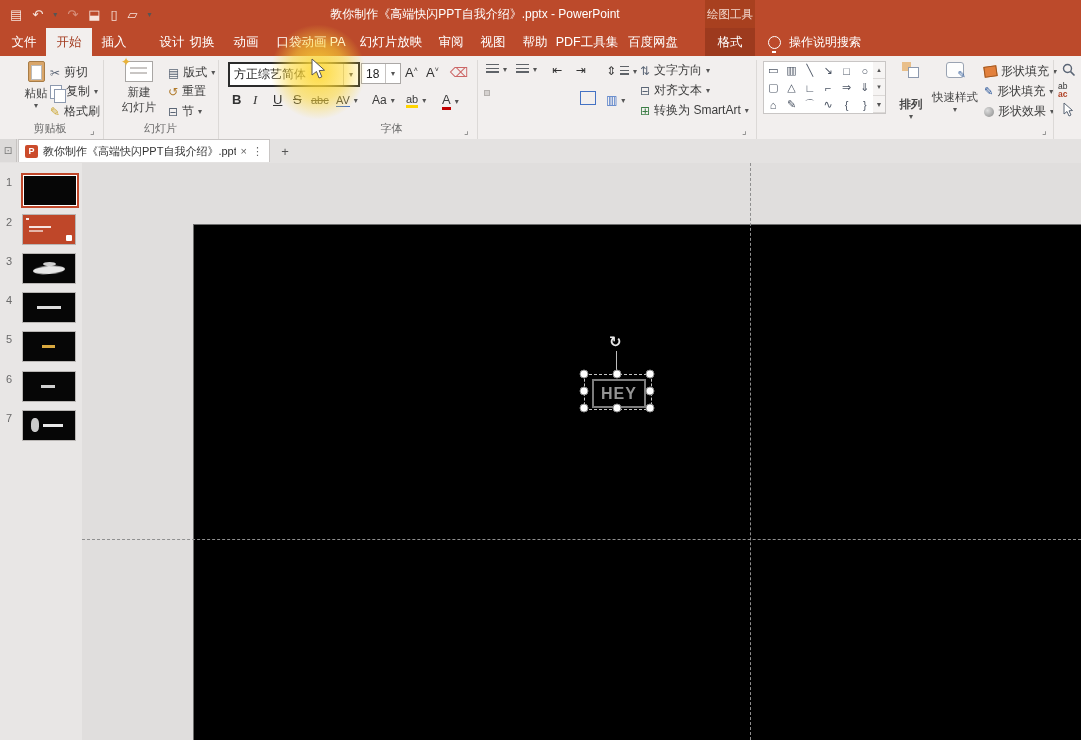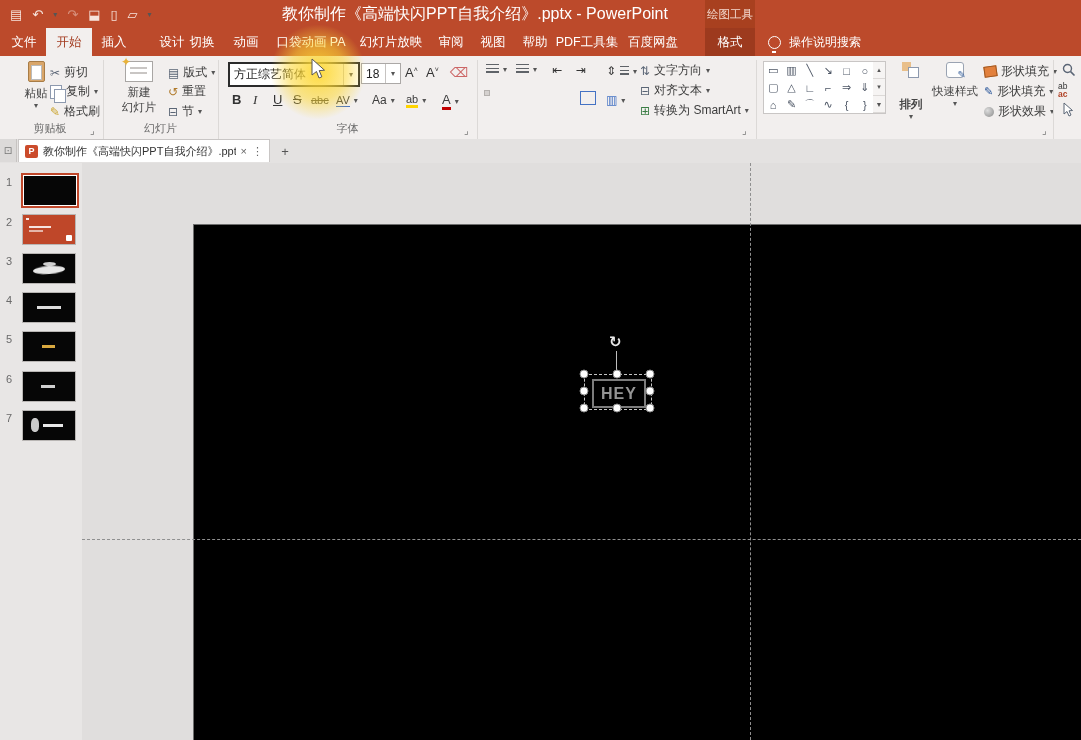--- a/index.html
+++ b/index.html
@@ -5,21 +5,21 @@
   html,body{margin:0;padding:0;background:#888;}
   .app{position:relative;width:1081px;height:740px;overflow:hidden;background:#e0dedd;
        font-family:"Liberation Sans","DejaVu Sans",sans-serif;-webkit-font-smoothing:antialiased;}
   .abs{position:absolute;}
   
   .titlebar{left:0;top:0;width:1081px;height:28px;background:#bc4a2b;color:#fff;}
   .qat{top:0;height:28px;display:flex;align-items:center;gap:10px;left:10px;font-size:13px;color:#f6e3dc;}
   .qat span{cursor:default;}
   .qat .dim{opacity:.45;}
   .win-title{top:0;left:250px;width:450px;height:28px;line-height:28px;text-align:center;
-             font-size:16px;color:#ffffff;white-space:nowrap;}
+             font-size:12px;color:#ffffff;white-space:nowrap;}
   .ctx-chip{top:0;left:705px;width:50px;height:28px;background:#a8401f;color:#f3d9cf;font-size:11.5px;
             display:flex;align-items:center;justify-content:center;}
   
   .tabrow{left:0;top:28px;width:1081px;height:28px;background:#bc4a2b;}
   .rtab{top:0;height:28px;display:flex;align-items:center;justify-content:center;
         color:#fff;font-size:12.5px;white-space:nowrap;cursor:default;}
   .rtab.sel{background:#f2efee;color:#a33c20;}
   .rtab.dark{background:#9d3a1e;}
   .searchbox{top:0;height:28px;display:flex;align-items:center;gap:8px;color:#fff;font-size:12px;}
   .bulb{width:11px;height:11px;border:1.5px solid #fff;border-radius:50%;position:relative;}
@@ -220,21 +220,21 @@
       <span class="caret">▾</span>
     </div>
     <div class="abs smbtn" style="left:406px;top:37px;">
       <span style="font-size:11px;border-bottom:3px solid #ffd400;">ab</span>
       <span class="caret">▾</span>
     </div>
     <div class="abs smbtn" style="left:442px;top:36px;">
       <span style="font-size:13px;border-bottom:3px solid #c00000;">A</span>
       <span class="caret">▾</span>
     </div>
-    <div class="gl" style="left:218px;width:259px;">字体</div>
+    <div class="gl" style="left:218px;width:259px;padding-left:44px;">字体</div>
     <div class="launch" style="left:464px;">⌟</div>
     <div class="rsep" style="left:477px;"></div>
 
     <div class="abs smbtn" style="left:486px;top:8px;">
       <span class="lns"></span>
       <span class="caret">▾</span>
     </div>
     <div class="abs smbtn" style="left:516px;top:8px;">
       <span class="lns"></span>
       <span class="caret">▾</span>
@@ -303,21 +303,21 @@
           <i></i>
           <b></b>
         </span>
       <span style="margin-top:19px;font-weight:bold;">排列</span>
       <span class="caret">▾</span>
     </div>
     <div class="abs bigbtn" style="left:930px;top:6px;width:50px;">
       <span class="qs-ic">
           <i>✎</i>
         </span>
-      <span style="margin-top:6px;">快速样式</span>
+      <span style="margin-top:12px;">快速样式</span>
       <span class="caret">▾</span>
     </div>
     <div class="abs smbtn" style="left:984px;top:7px;">
       <span class="fill-ic"></span>
       <span>形状填充</span>
       <span class="caret">▾</span>
     </div>
     <div class="abs smbtn" style="left:984px;top:27px;">
       <span class="out-ic">✎</span>
       <span>形状填充</span>

